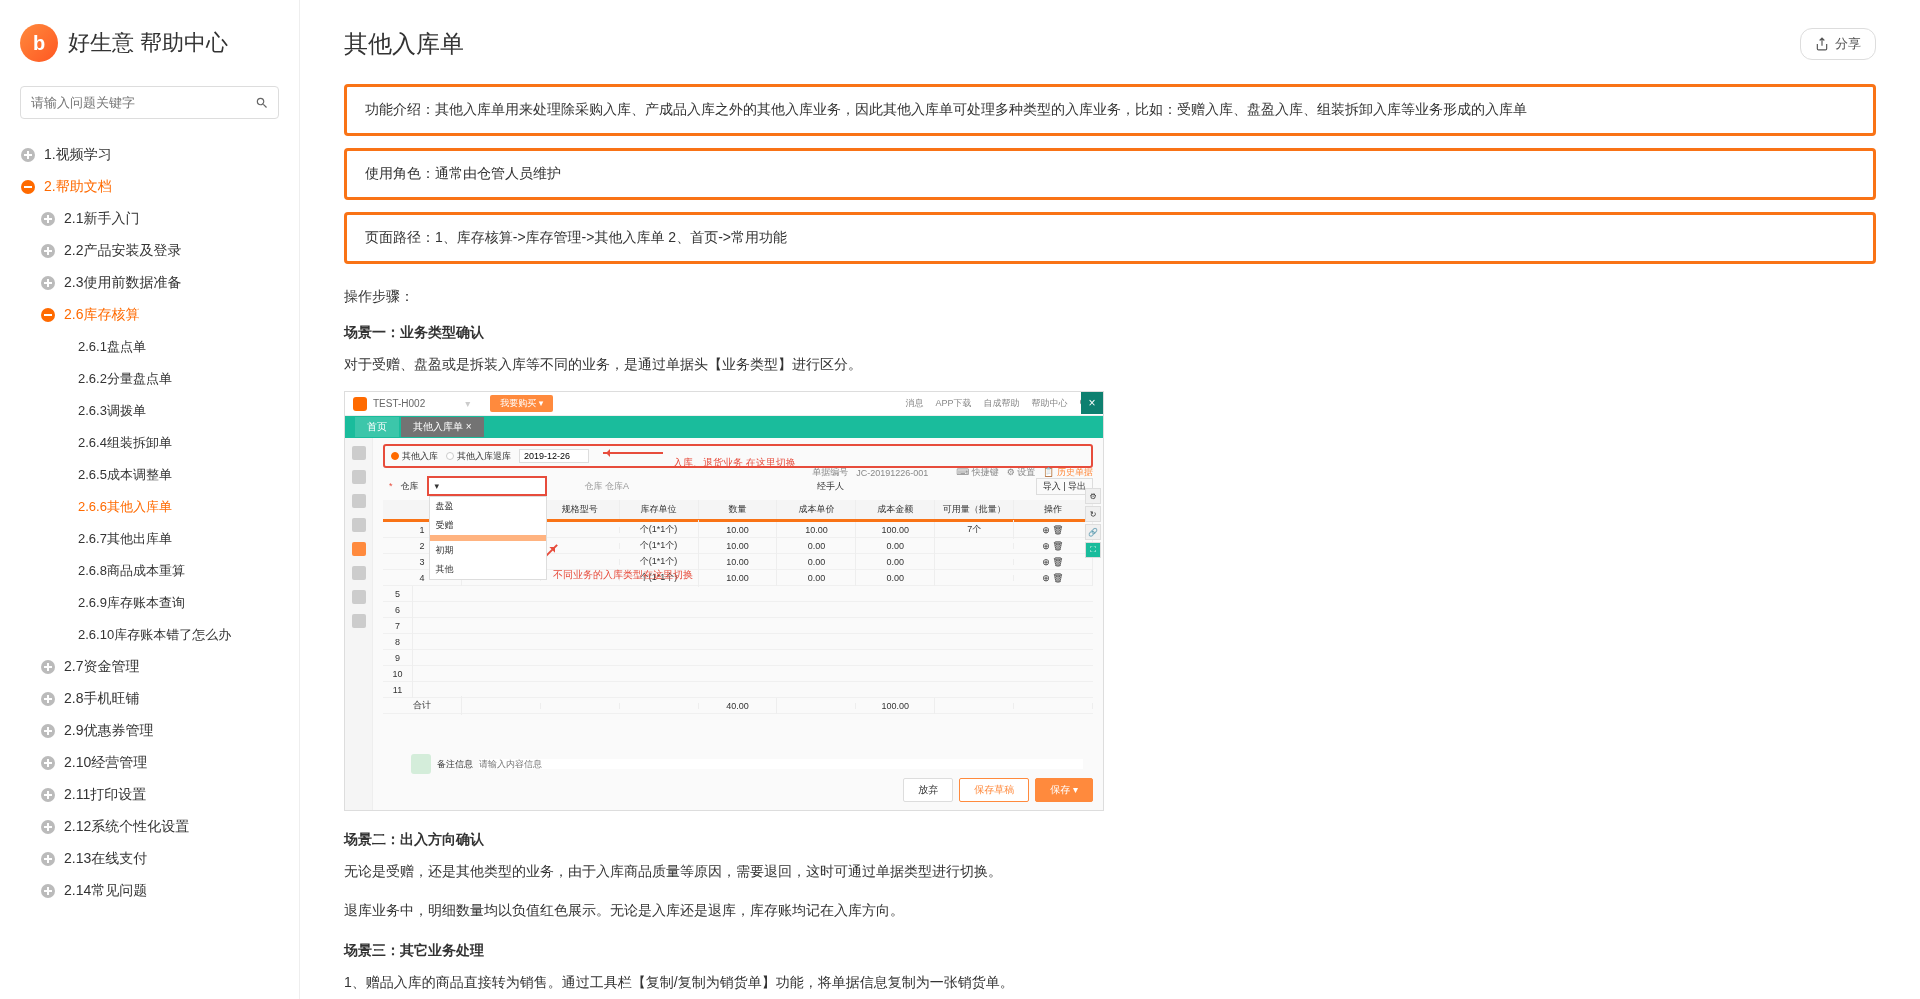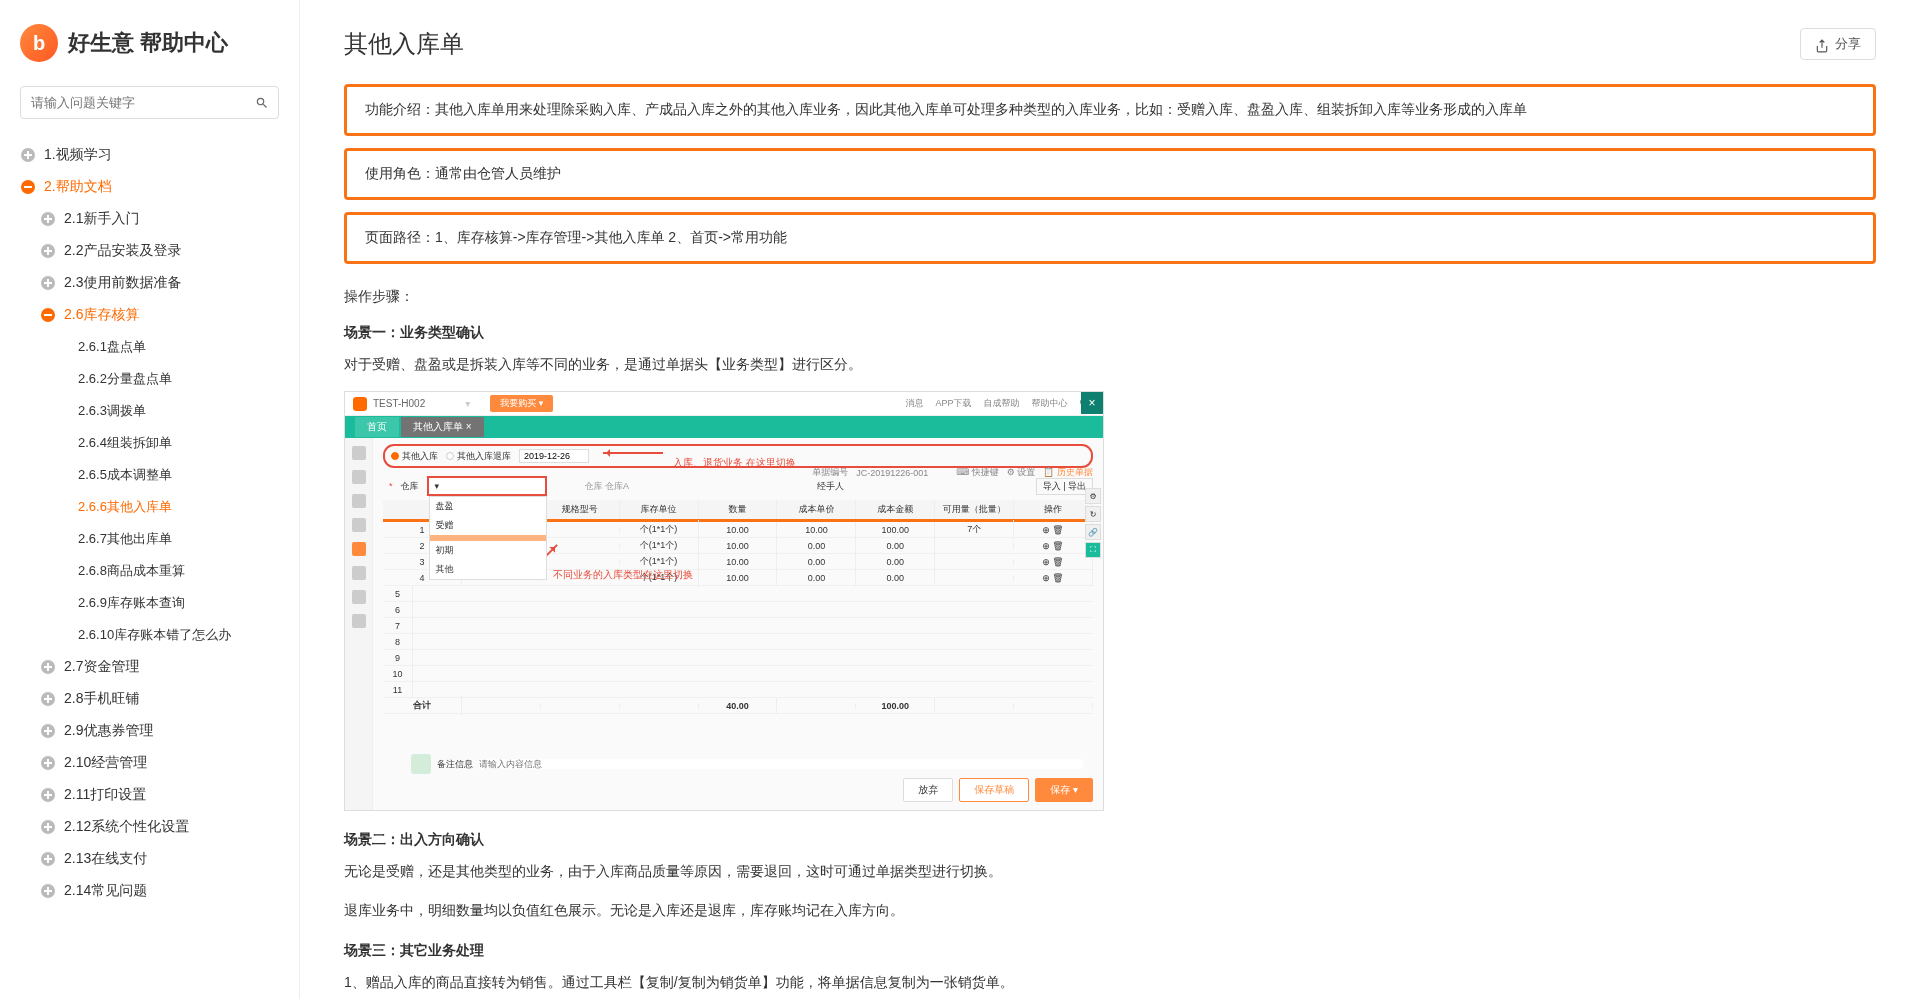--- a/index.html
+++ b/index.html
@@ -1,61 +1,61 @@
 <!DOCTYPE html>
 <html><head>
 <meta charset="utf-8">
 <style>
 *{margin:0;padding:0;box-sizing:border-box}
 body{font-family:"Microsoft YaHei",Arial,sans-serif;font-size:14px;color:#333;background:#fff}
 .container{display:flex;min-height:100vh}
 .sidebar{width:300px;padding:24px 20px;border-right:1px solid #eee;background:#fff}
 .logo-area{display:flex;align-items:center;gap:10px;margin-bottom:24px}
 .logo{width:38px;height:38px;border-radius:50%;background:linear-gradient(135deg,#ff8a3d,#ff5722);display:flex;align-items:center;justify-content:center;color:#fff;font-weight:bold;font-size:20px}
-.logo-text{font-size:22px;color:#333;font-weight:700}
+.logo-text{font-size:22px;color:#333;font-weight:400}
 .search-box{position:relative;margin-bottom:20px}
 .search-input{width:100%;padding:8px 32px 8px 10px;border:1px solid #ddd;border-radius:4px;font-size:13px;outline:none;color:#999}
 .search-icon-svg{position:absolute;right:10px;top:50%;transform:translateY(-50%);width:14px;height:14px;fill:#666}
 .nav-list{list-style:none}
 .nav-item{padding:7px 0;display:flex;align-items:center;gap:8px;cursor:pointer;font-size:14px;color:#333}
 .nav-item.active{color:#ff6a00}
 .nav-item.level-1{padding-left:0}
 .nav-item.level-2{padding-left:20px}
 .nav-item.level-3{padding-left:58px;font-size:13px}
 .nav-icon{width:16px;height:16px;display:inline-flex;align-items:center;justify-content:center}
 .icon-plus{width:14px;height:14px;border-radius:50%;background:#bbb;position:relative}
 .icon-plus::before,.icon-plus::after{content:"";position:absolute;background:#fff}
 .icon-plus::before{width:8px;height:2px;top:6px;left:3px}
 .icon-plus::after{width:2px;height:8px;top:3px;left:6px}
 .icon-minus{width:14px;height:14px;border-radius:50%;background:#ff6a00;position:relative}
 .icon-minus::before{content:"";position:absolute;width:8px;height:2px;background:#fff;top:6px;left:3px}
 .main{flex:1;padding:28px 44px;background:#fff;overflow-y:auto}
 .page-header{display:flex;justify-content:space-between;align-items:center;margin-bottom:24px}
 .page-title{font-size:24px;font-weight:500;color:#333}
-.share-btn{display:flex;align-items:flex-end;gap:6px;padding:6px 14px;border:1px solid #ddd;border-radius:4px;cursor:pointer;font-size:13px;color:#555;background:#fff}
+.share-btn{display:flex;align-items:center;gap:6px;padding:6px 14px;border:1px solid #ddd;border-radius:12px;cursor:pointer;font-size:13px;color:#555;background:#fff}
 .info-box{border:3px solid #f97316;border-radius:4px;padding:14px 18px;margin-bottom:12px;font-size:14px;color:#333}
 .info-label{font-weight:500}
 .operation-section{margin-top:24px}
 .op-label{font-size:14px;color:#333;margin-bottom:16px}
 .scenario-title{font-size:14px;font-weight:600;color:#333;margin:18px 0 10px}
 .scenario-desc{font-size:14px;color:#333;margin-bottom:14px;line-height:1.8}
 .screenshot{width:760px;height:420px;border:1px solid #ddd;background:#fafafa;margin:10px 0 20px;position:relative;overflow:hidden}
 .ss-header{height:24px;background:#fff;border-bottom:1px solid #eee;display:flex;align-items:center;padding:0 8px;font-size:10px;color:#666}
 .ss-logo{width:14px;height:14px;background:#ff6a00;border-radius:3px;margin-right:6px}
 .ss-header-right{margin-left:auto;display:flex;gap:12px;font-size:9px;color:#888}
 .ss-tabs{height:22px;background:#1abc9c;display:flex;align-items:center;padding:0 10px;gap:2px}
 .ss-tab{padding:3px 12px;font-size:10px;color:#fff;background:rgba(255,255,255,0.15)}
 .ss-tab.active{background:#737373;position:relative}
 .ss-close{position:absolute;right:0;top:0;width:22px;height:22px;background:#0e8070;color:#fff;font-size:12px;display:flex;align-items:center;justify-content:center}
 .ss-body{display:flex;height:calc(100% - 46px)}
 .ss-sidebar{width:28px;background:#f5f5f5;border-right:1px solid #eee;display:flex;flex-direction:column;align-items:center;padding-top:8px;gap:10px}
 .ss-side-icon{width:14px;height:14px;background:#ccc;border-radius:2px}
 .ss-side-icon.active{background:#ff8a3d}
 .ss-content{flex:1;padding:6px 10px;position:relative}
-.ss-toolbar{display:flex;align-items:center;gap:8px;padding:4px 0;font-size:9px;border:2px solid #e74c3c;border-radius:11px;padding:3px 6px;margin-bottom:8px}
+.ss-toolbar{display:flex;align-items:center;gap:8px;padding:4px 0;font-size:9px;border:2px solid #e74c3c;border-radius:3px;padding:3px 6px;margin-bottom:8px}
 .ss-radio{display:flex;align-items:center;gap:3px}
 .ss-radio-dot{width:8px;height:8px;border:1px solid #ff6a00;border-radius:50%;background:#ff6a00}
 .ss-radio-dot.empty{background:#fff;border-color:#ccc}
 .ss-date-input{border:1px solid #ddd;padding:1px 4px;font-size:9px;width:70px}
 .ss-annotation{color:#e74c3c;font-size:10px;position:absolute}
 .ss-arrow{position:absolute;width:60px;height:2px;background:#e74c3c}
 .ss-arrow::after{content:"";position:absolute;right:-1px;top:-3px;border:4px solid transparent;border-left-color:#e74c3c}
 .ss-form-row{display:flex;align-items:center;gap:8px;font-size:9px;margin:4px 0;padding-left:6px}
 .ss-dropdown{border:2px solid #e74c3c;padding:2px;width:120px;background:#fff;position:relative}
 .ss-dropdown-list{position:absolute;top:18px;left:0;width:118px;background:#fff;border:1px solid #ddd;z-index:10}
@@ -378,21 +378,21 @@
                   <div class="ss-table-row">
                     <div class="ss-table-cell" style="flex: 0 0 30px;">9</div>
                   </div>
                   <div class="ss-table-row">
                     <div class="ss-table-cell" style="flex: 0 0 30px;">10</div>
                   </div>
                   <div class="ss-table-row">
                     <div class="ss-table-cell" style="flex: 0 0 30px;">11</div>
                   </div>
                 </div>
-              <div class="ss-table-row" style="font-weight:bold">
+              <div class="ss-table-row" style="font-weight:normal">
                   <div class="ss-table-cell">合计</div>
                   <div class="ss-table-cell"></div>
                   <div class="ss-table-cell"></div>
                   <div class="ss-table-cell"></div>
                   <div class="ss-table-cell">40.00</div>
                   <div class="ss-table-cell"></div>
                   <div class="ss-table-cell">100.00</div>
                   <div class="ss-table-cell"></div>
                   <div class="ss-table-cell"></div>
                 </div>

